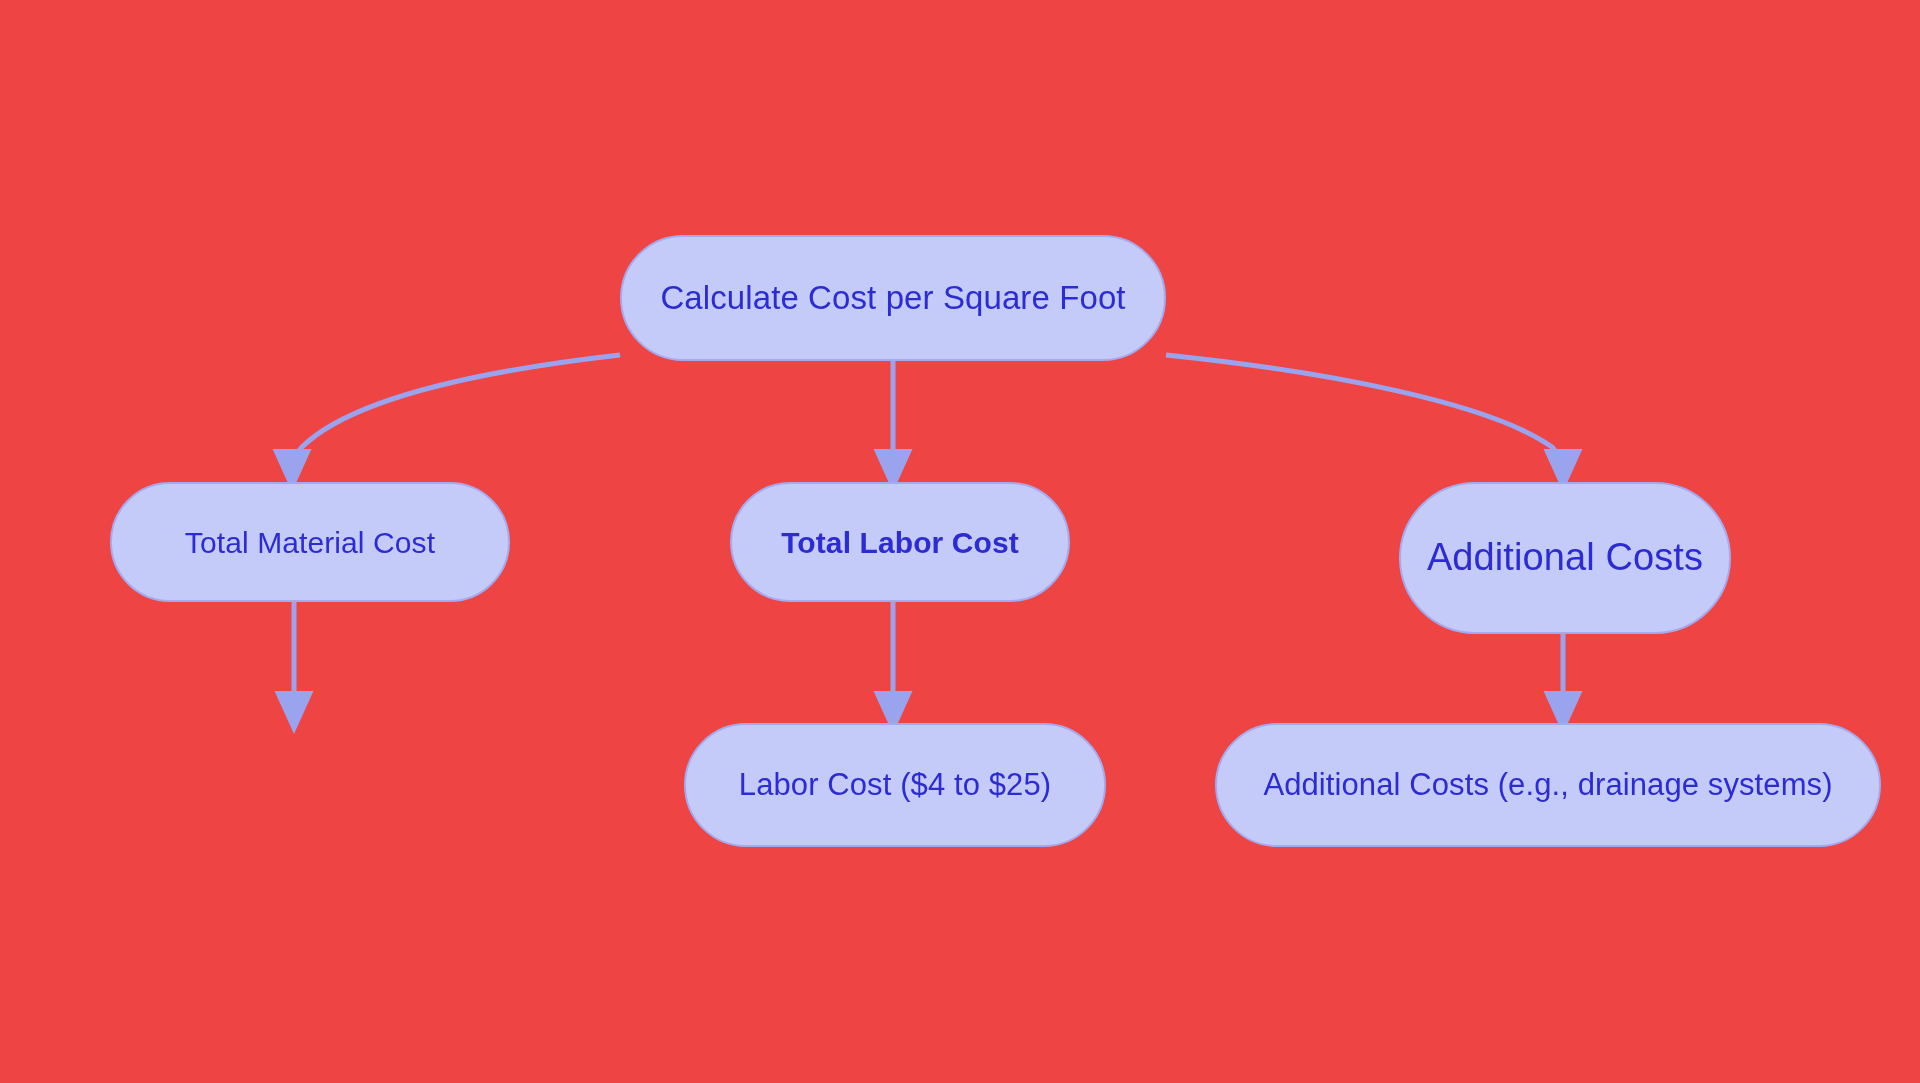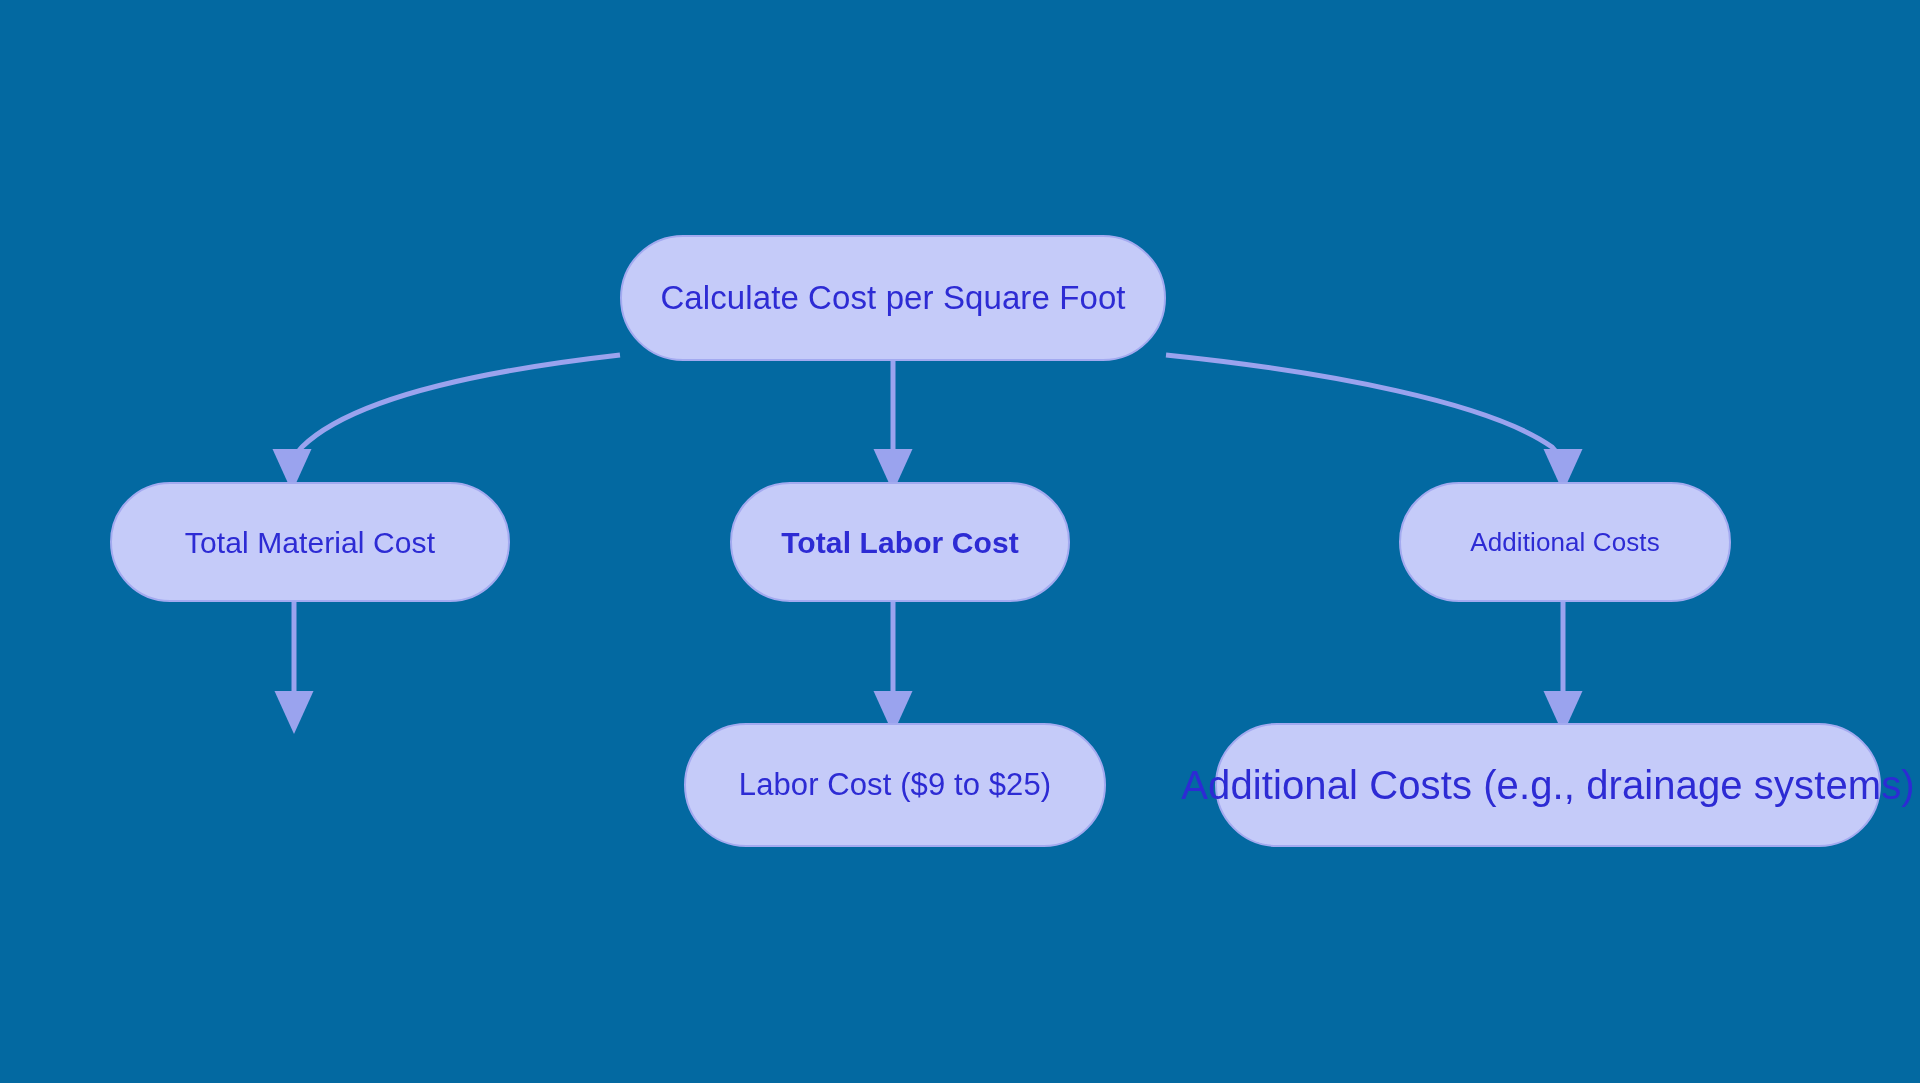--- a/index.html
+++ b/index.html
@@ -10,21 +10,21 @@
   body {
     width: 1920px;
     height: 1083px;
     overflow: hidden;
     font-family: "Liberation Sans", "DejaVu Sans", sans-serif;
   }
   #canvas {
     position: relative;
     width: 1920px;
     height: 1083px;
-    background: #0369a1;
+    background: #ef4444;
   }
   #edge-layer {
     position: absolute;
     left: 0;
     top: 0;
     width: 1920px;
     height: 1083px;
     pointer-events: none;
   }
   .node {
@@ -67,22 +67,22 @@
     top: 482px;
     width: 340px;
     height: 120px;
     font-size: 30px;
     font-weight: bold;
   }
   #node-additional-costs {
     left: 1399px;
     top: 482px;
     width: 332px;
-    height: 120px;
-    font-size: 26px;
+    height: 152px;
+    font-size: 38px;
   }
   
   #node-material-cost-range {
     left: 18px;
     top: 723px;
     width: 553px;
     height: 124px;
     font-size: 31px;
   }
   #node-labor-cost-range {
@@ -90,21 +90,21 @@
     top: 723px;
     width: 422px;
     height: 124px;
     font-size: 31px;
   }
   #node-additional-costs-detail {
     left: 1215px;
     top: 723px;
     width: 666px;
     height: 124px;
-    font-size: 40px;
+    font-size: 31px;
   }
 </style>
 </head>
 <body>
 
 <div id="canvas">
 
   <svg id="edge-layer" viewBox="0 0 1920 1083" width="1920" height="1083" xmlns="http://www.w3.org/2000/svg">
     <defs>
       <marker id="arrowhead" markerWidth="9" markerHeight="9" refX="4.2" refY="4.5" orient="auto" markerUnits="strokeWidth">
@@ -136,20 +136,20 @@
   <div class="node" id="node-total-labor-cost">
     <span class="node-label">Total Labor Cost</span>
   </div>
 
   <div class="node" id="node-additional-costs">
     <span class="node-label">Additional Costs</span>
   </div>
 
 
   <div class="node" id="node-labor-cost-range">
-    <span class="node-label">Labor Cost ($9 to $25)</span>
+    <span class="node-label">Labor Cost ($4 to $25)</span>
   </div>
 
   <div class="node" id="node-additional-costs-detail">
     <span class="node-label">Additional Costs (e.g., drainage systems)</span>
   </div>
 
 </div>
 
 </body></html>

